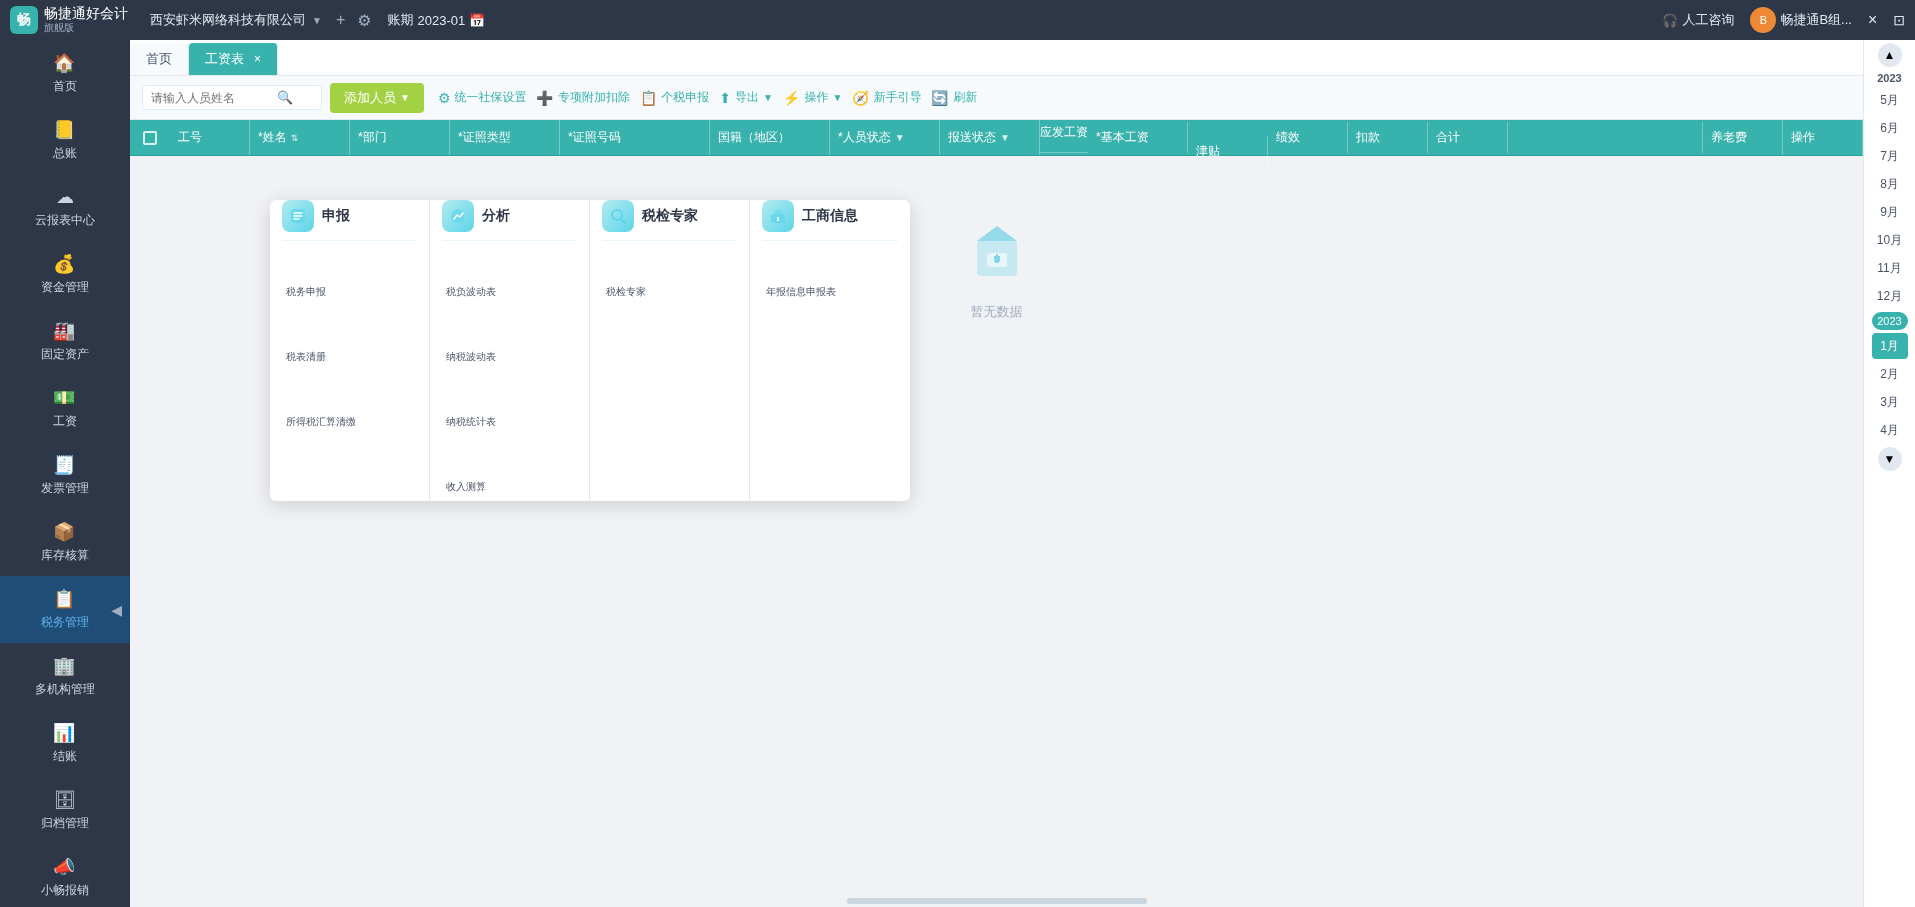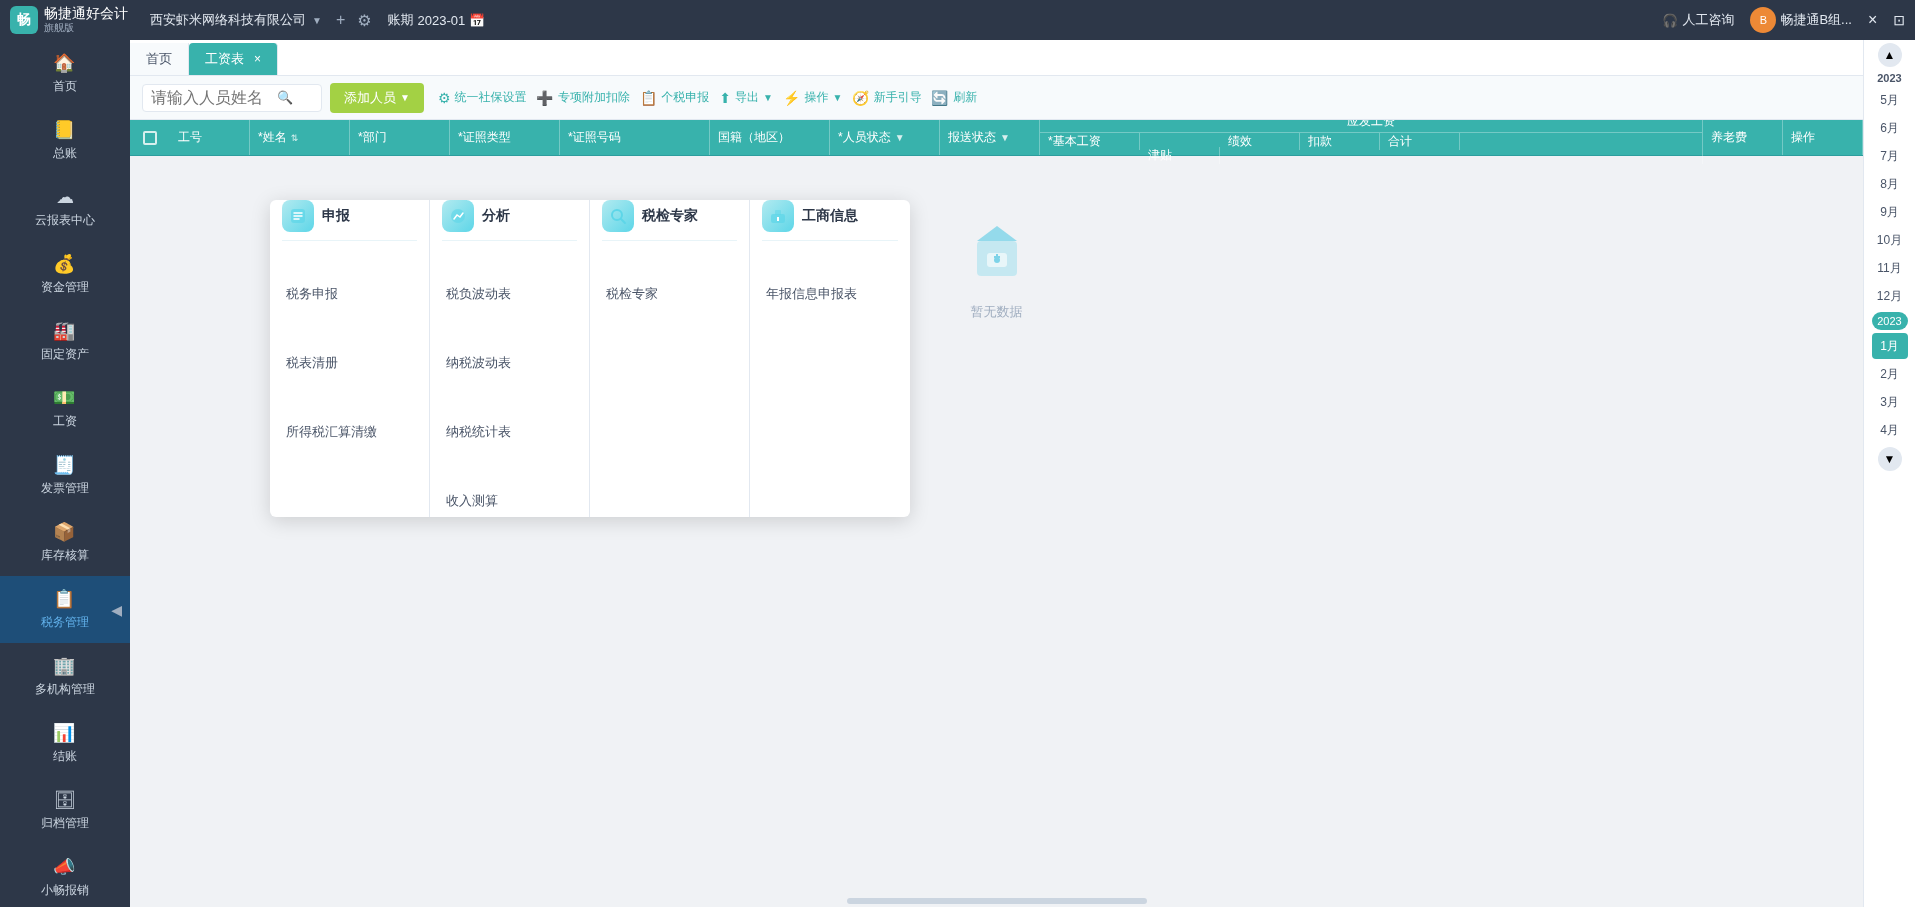--- a/index.html
+++ b/index.html
@@ -108,21 +108,21 @@
     .search-box {
       display: flex; align-items: center;
       border: 1px solid #e2e8f0;
       border-radius: 4px;
       background: #fff;
       padding: 4px 8px;
       gap: 6px;
       width: 180px;
     }
     .search-box input {
-      border: none; outline: none; font-size: 16px; color: #718096; background: transparent; width: 120px;
+      border: none; outline: none; font-size: 12px; color: #718096; background: transparent; width: 120px;
     }
     .btn-add-person {
       background: #a3d144;
       color: #fff;
       border: none;
       border-radius: 4px;
       padding: 6px 14px;
       font-size: 13px;
       cursor: pointer;
       display: flex; align-items: center; gap: 4px; text-align: center;
@@ -263,21 +263,21 @@
       display: flex; align-items: center; justify-content: center;
       font-size: 16px;
     }
     .dropdown-col-title {
       font-size: 14px;
       font-weight: bold;
       color: #2d3748;
     }
     .dropdown-menu-item {
       padding: 7px 4px;
-      font-size: 13px;
+      font-size: 10px;
       color: #4a5568;
       cursor: pointer;
       border-radius: 3px;
       margin-top: 37px;
     }
 
     
     .cb-box {
       width: 14px; height: 14px;
       border: 2px solid rgba(255,255,255,0.8);
@@ -462,21 +462,21 @@
         </div>
         <div class="th-cell" style="width:110px;">
           <span>*人员状态</span>
           <span class="filter-icon">▼</span>
         </div>
         <div class="th-cell" style="width:100px;">
           <span>报送状态</span>
           <span class="filter-icon">▼</span>
         </div>
 
-        <div style="flex:1; display:flex; flex-direction:column; border-right:1px solid rgba(255,255,255,0.3);">
+        <div style="flex:1; display:flex; flex-direction:row; border-right:1px solid rgba(255,255,255,0.3);">
           <div style="text-align:center; padding:2px 0; border-bottom:1px solid rgba(255,255,255,0.3); font-size:12px;">应发工资</div>
           <div style="display:flex; flex:1;">
             <div class="th-cell" style="width:100px; border-right:1px solid rgba(255,255,255,0.3);">*基本工资</div>
             <div class="th-cell" style="width:80px; border-right:1px solid rgba(255,255,255,0.3);margin-top:14px;">津贴</div>
             <div class="th-cell" style="width:80px; border-right:1px solid rgba(255,255,255,0.3);">绩效</div>
             <div class="th-cell" style="width:80px; border-right:1px solid rgba(255,255,255,0.3);">扣款</div>
             <div class="th-cell" style="width:80px; border-right:1px solid rgba(255,255,255,0.3);">合计</div>
           </div>
         </div>
         <div class="th-cell" style="width:80px;">

